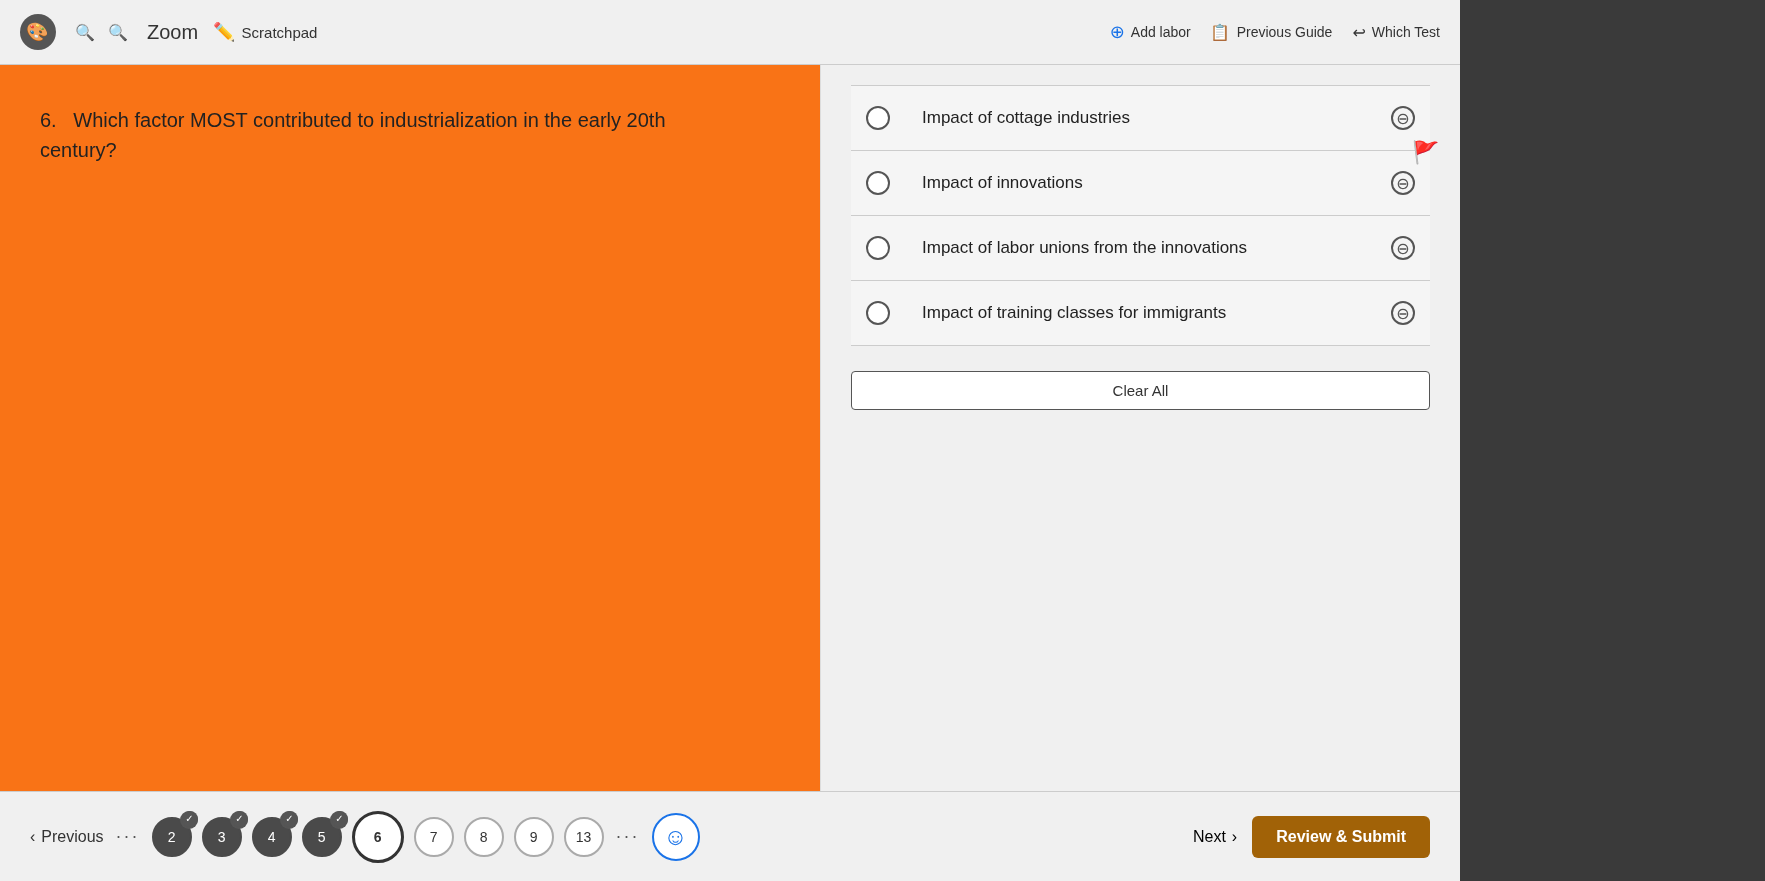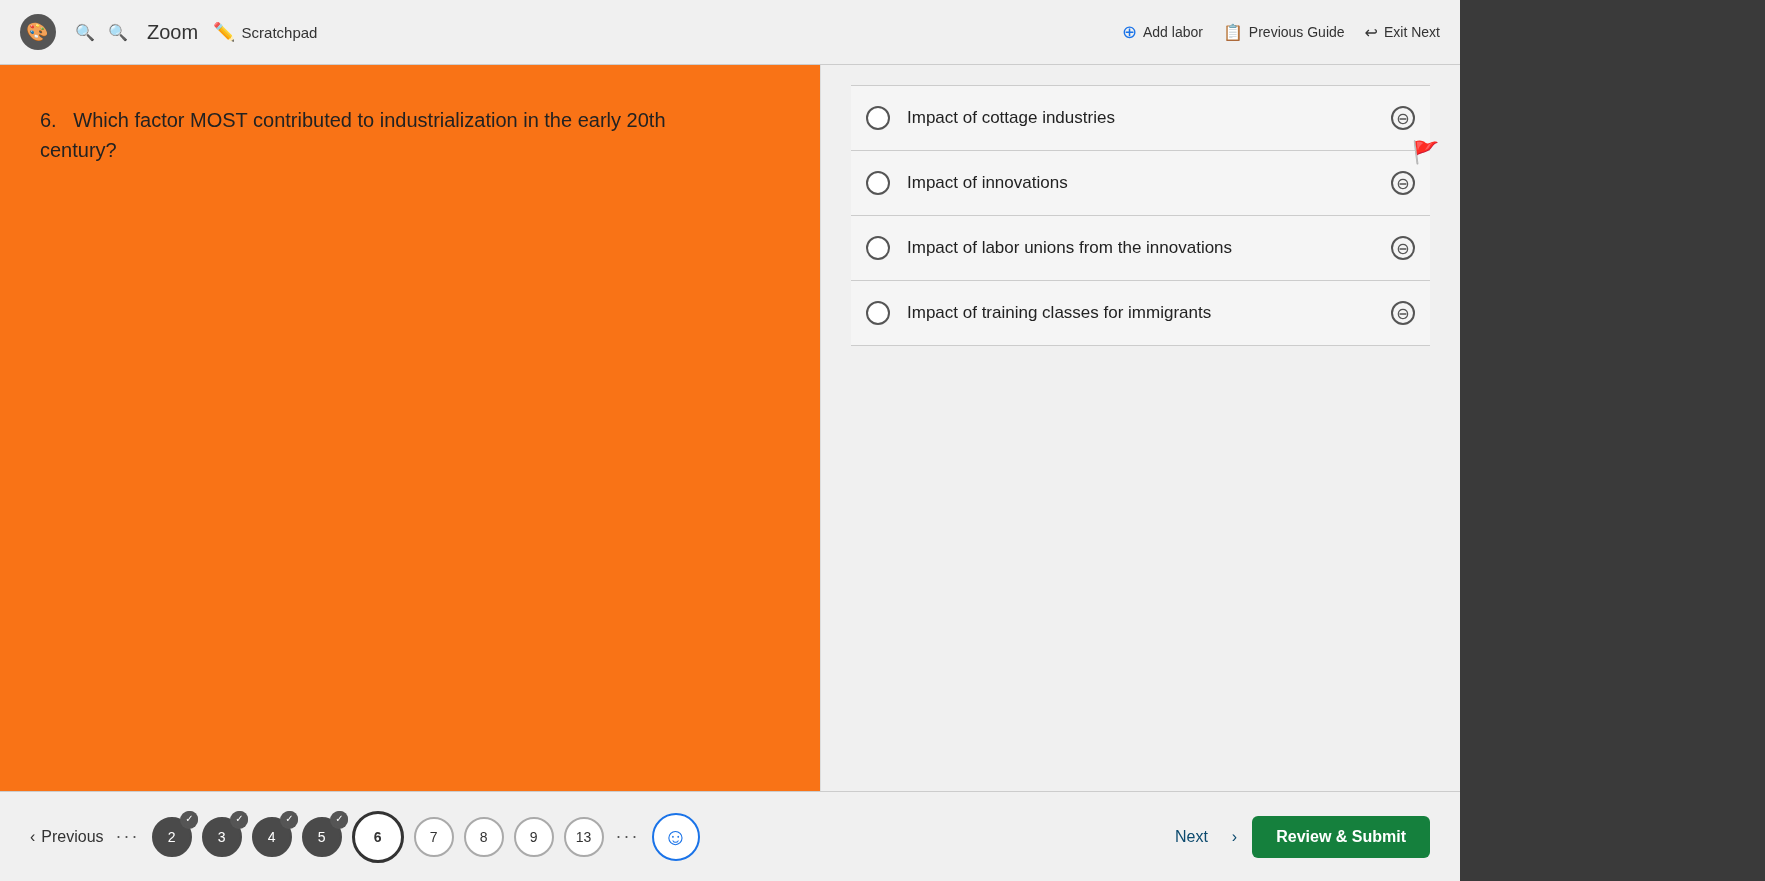--- a/index.html
+++ b/index.html
@@ -147,21 +147,21 @@
       cursor: pointer;
     }
 
     .answer-option:first-child {
       border-top: 1px solid #ccc;
     }
 
     .answer-left {
       display: flex;
       align-items: center;
-      gap: 17px;
+      gap: 32px;
     }
 
     .radio-circle {
       width: 24px;
       height: 24px;
       border-radius: 50%;
       border: 2px solid #555;
       background: white;
       cursor: pointer;
       flex-shrink: 0;
@@ -331,29 +331,29 @@
 
     .bottom-right {
       display: flex;
       align-items: center;
       gap: 15px;
     }
 
     .next-btn {
       display: flex;
       align-items: flex-end;
-      gap: 24px;
+      gap: 6px;
       cursor: pointer;
       font-size: 16px;
-      color: #0c4a6e;
+      color: #000000;
       font-weight: 500;
     }
 
     .review-submit-btn {
-      background: #15803d;
+      background: #a16207;
       color: white;
       border: none;
       border-radius: 6px;
       padding: 12px 24px;
       font-size: 16px;
       font-weight: 600;
       cursor: pointer;
     }
 
     
@@ -390,21 +390,21 @@
       <div class="toolbar-action">
         <span style="font-size:18px; color:#1a73e8;">⊕</span>
         <span>Add labor</span>
       </div>
       <div class="toolbar-action">
         <span style="font-size:16px;">📋</span>
         <span>Previous Guide</span>
       </div>
       <div class="toolbar-action">
         <span style="font-size:16px;">↩</span>
-        <span>Exit Next</span>
+        <span>Which Test</span>
       </div>
     </div>
   </div>
 
   <div class="content-area">
 
     <div class="flag-icon">🚩</div>
 
     <div class="question-panel">
       <div class="question-text">
@@ -441,20 +441,21 @@
       </div>
 
       <div class="answer-option">
         <div class="answer-left">
           <div class="radio-circle"></div>
           <span class="answer-text">Impact of training classes for immigrants</span>
         </div>
         <div class="eliminate-btn">⊖</div>
       </div>
 
+      <button class="clear-all-btn">Clear All</button>
     </div>
   </div>
 
   <div class="bottom-nav">
     <div class="bottom-left">
       <div class="prev-btn">
         <span>‹</span>
         <span>Previous</span>
       </div>
       <div class="dots-small">···</div>

